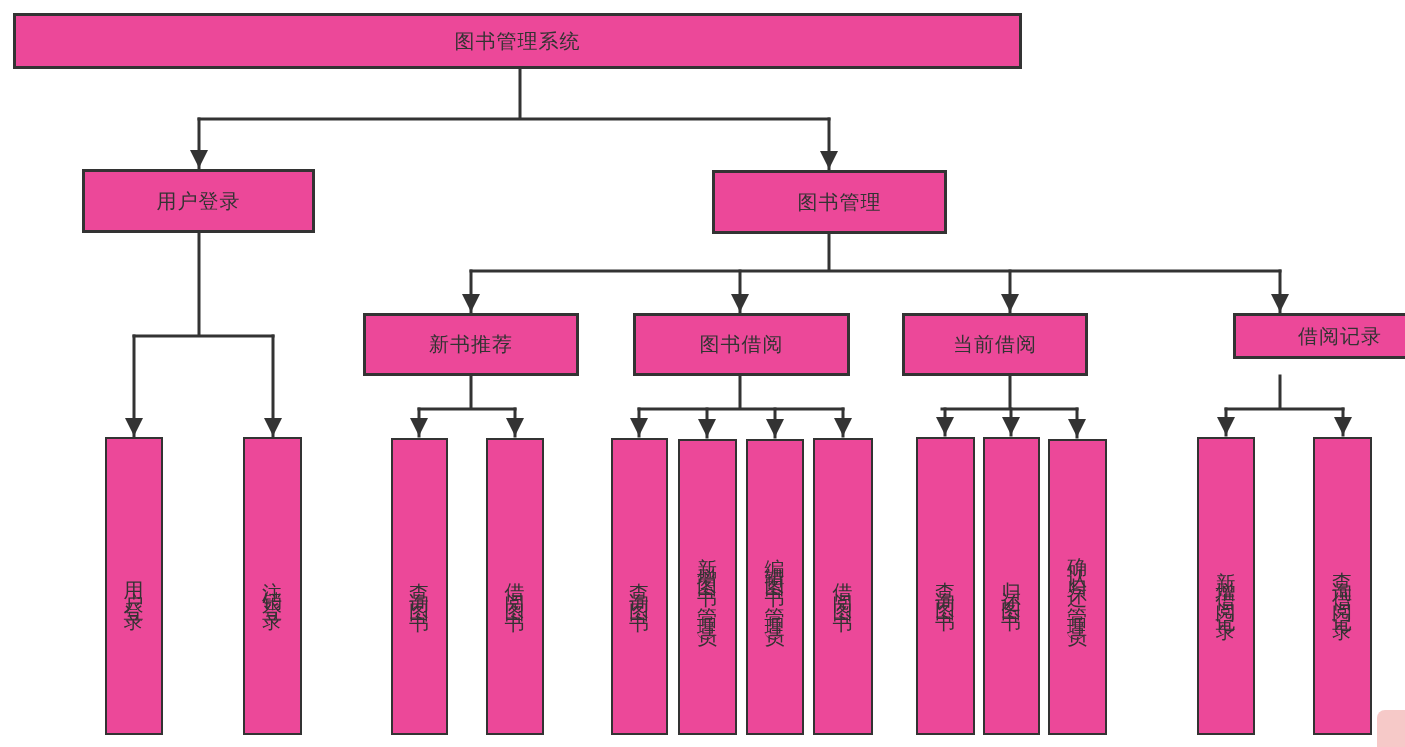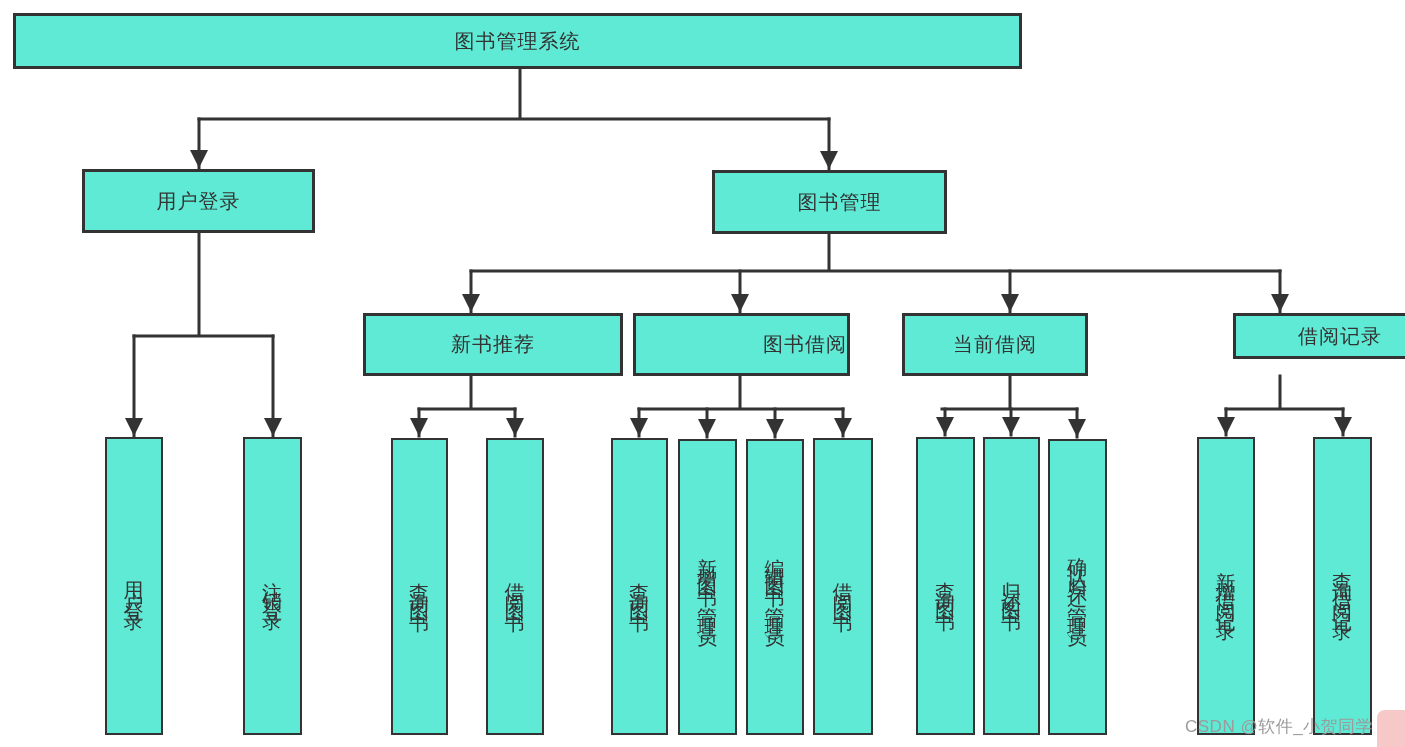--- a/index.html
+++ b/index.html
@@ -7,21 +7,21 @@
     position:relative;
     width:1405px;height:747px;
     background:#ffffff;
     font-family:"Liberation Sans","DejaVu Sans",sans-serif;
     color:#333333;
     overflow:hidden;
   }
   .connectors{position:absolute;left:0;top:0;z-index:1;}
   .box{
     position:absolute;
-    background:#5eead4;
+    background:#ec4899;
     border:3px solid #333333;
     box-sizing:border-box;
     display:flex;
     align-items:center;
     justify-content:center;
     z-index:2;
   }
   .hbox{
     font-size:20px;
     letter-spacing:1px;
@@ -109,24 +109,24 @@
     <span>图书管理系统</span>
   </div>
 
   <div class="box hbox" style="left:82px;top:169px;width:233px;height:64px;">
     <span>用户登录</span>
   </div>
   <div class="box hbox" style="left:712px;top:170px;width:235px;height:64px;padding-left:20px;">
     <span>图书管理</span>
   </div>
 
-  <div class="box hbox" style="left:363px;top:313px;width:260px;height:63px;">
+  <div class="box hbox" style="left:363px;top:313px;width:216px;height:63px;">
     <span>新书推荐</span>
   </div>
-  <div class="box hbox" style="left:633px;top:313px;width:217px;height:63px;justify-content:flex-end;">
+  <div class="box hbox" style="left:633px;top:313px;width:217px;height:63px;">
     <span>图书借阅</span>
   </div>
   <div class="box hbox" style="left:902px;top:313px;width:186px;height:63px;">
     <span>当前借阅</span>
   </div>
   <div class="box hbox" style="left:1233px;top:313px;width:214px;height:46px;">
     <span>借阅记录</span>
   </div>
 
   <div class="box vbox" style="left:105px;top:437px;width:58px;height:298px;">
@@ -167,15 +167,14 @@
   </div>
 
   <div class="box vbox" style="left:1197px;top:437px;width:58px;height:298px;">
     <span>新增借阅记录</span>
   </div>
   <div class="box vbox" style="left:1313px;top:437px;width:59px;height:298px;">
     <span>查询借阅记录</span>
   </div>
 
   <div class="corner-blob"></div>
-  <div class="watermark">CSDN @软件_小贺同学</div>
 
 </div>
 
 </body></html>

